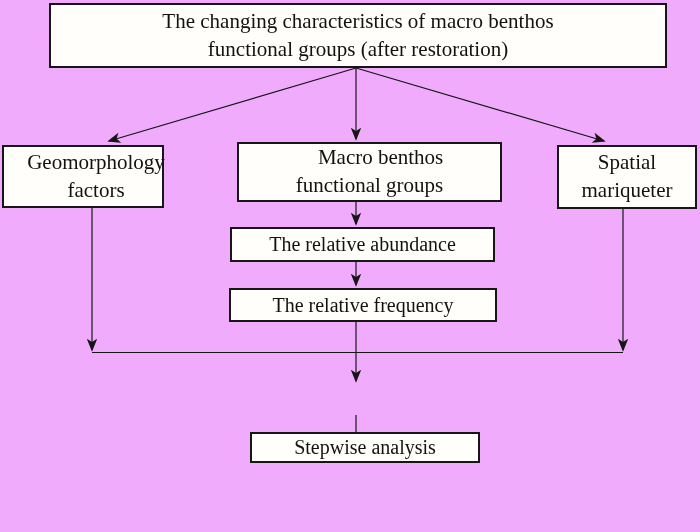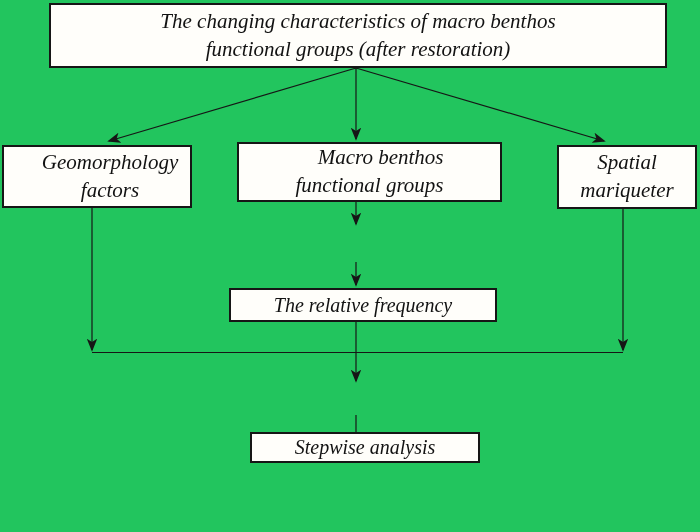--- a/index.html
+++ b/index.html
@@ -7,41 +7,40 @@
   body {
     background: #fffefa;
     font-family: "Liberation Serif", "DejaVu Serif", serif;
     color: #121212;
   }
   #stage {
     position: relative;
     width: 700px;
     height: 532px;
     overflow: hidden;
-    background: #22c55e;
-    font-style: italic;
+    background: #f0abfc;
   }
   #connectors {
     position: absolute;
     left: 0; top: 0;
     width: 700px; height: 532px;
   }
   .box {
     position: absolute;
     border: 2px solid #161616;
     background: #fffefa;
     display: flex;
     align-items: center;
     justify-content: center;
     text-align: center;
     line-height: 1.33;
   }
   .box span { white-space: pre-line; display: block; }
   .b-top       { left: 49px;  top: 3px;   width: 618px; height: 65px; font-size: 21px; }
-  .b-geo       { left: 2px;   top: 145px; width: 190px; height: 63px; font-size: 21px; padding-left: 26px; }
+  .b-geo       { left: 2px;   top: 145px; width: 162px; height: 63px; font-size: 21px; padding-left: 26px; }
   .b-macro     { left: 237px; top: 142px; width: 265px; height: 60px; font-size: 21px; text-align: right; }
   .b-scripus   { left: 557px; top: 145px; width: 140px; height: 64px; font-size: 21px; }
   .b-abundance { left: 230px; top: 227px; width: 265px; height: 35px; font-size: 20px; }
   .b-frequency { left: 229px; top: 288px; width: 268px; height: 34px; font-size: 20px; }
   .b-stepwise  { left: 250px; top: 384px; width: 230px; height: 31px; font-size: 20px; margin-top: 48px; }
   .b-result    { left: 46px;  top: 458px; width: 622px; height: 70px; font-size: 21px; }
 </style>
 </head>
 <body>
 
@@ -80,20 +79,23 @@
   <div class="box b-macro">
     <span>Macro benthos
 functional groups</span>
   </div>
 
   <div class="box b-scripus">
     <span>Spatial
 mariqueter</span>
   </div>
 
+  <div class="box b-abundance">
+    <span>The relative abundance</span>
+  </div>
 
   <div class="box b-frequency">
     <span>The relative frequency</span>
   </div>
 
   <div class="box b-stepwise">
     <span>Stepwise analysis</span>
   </div>
 
 

